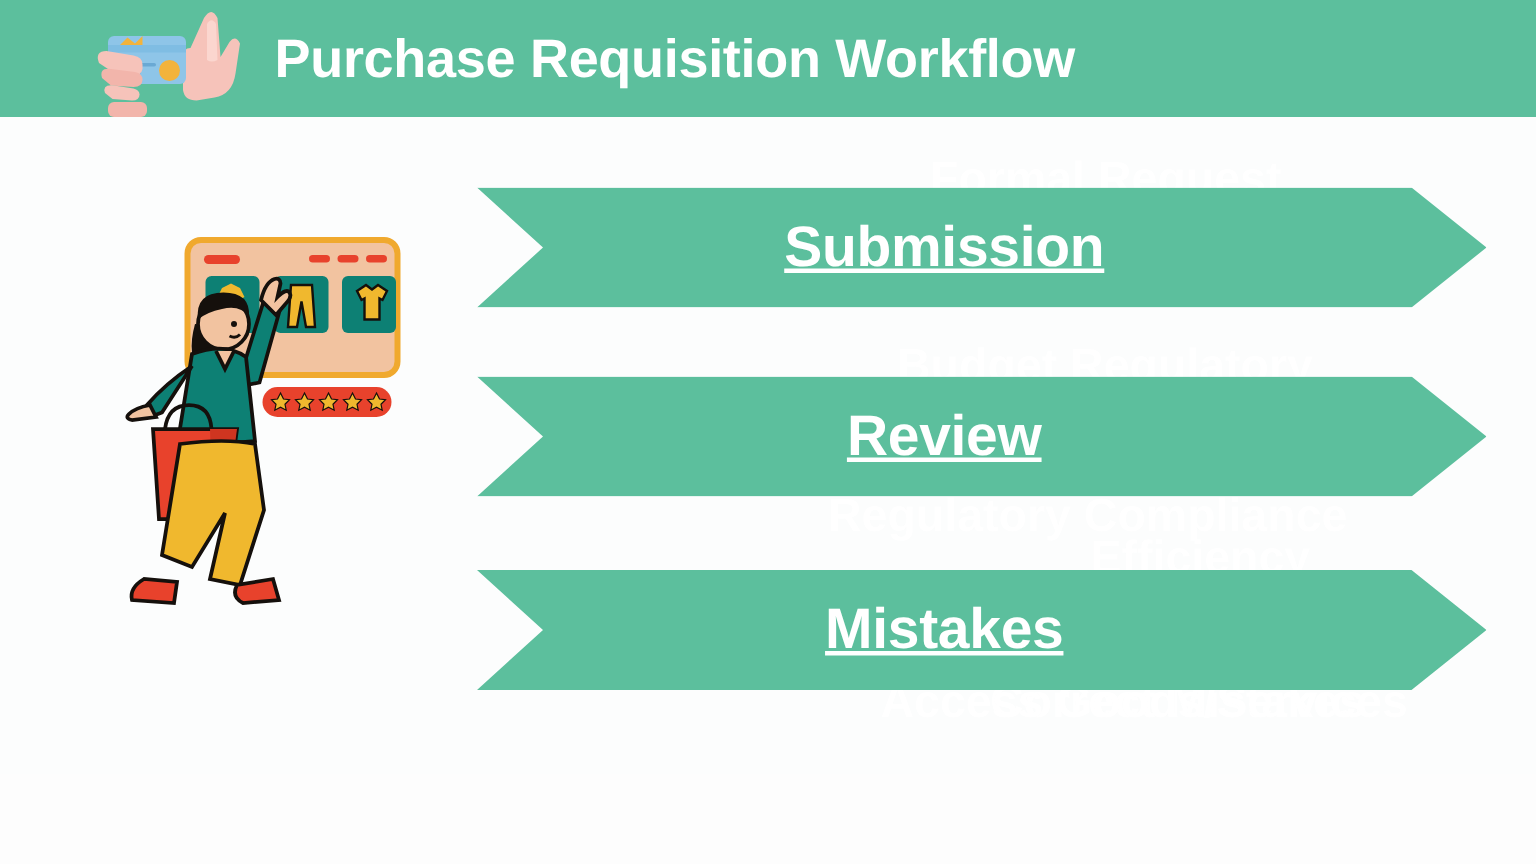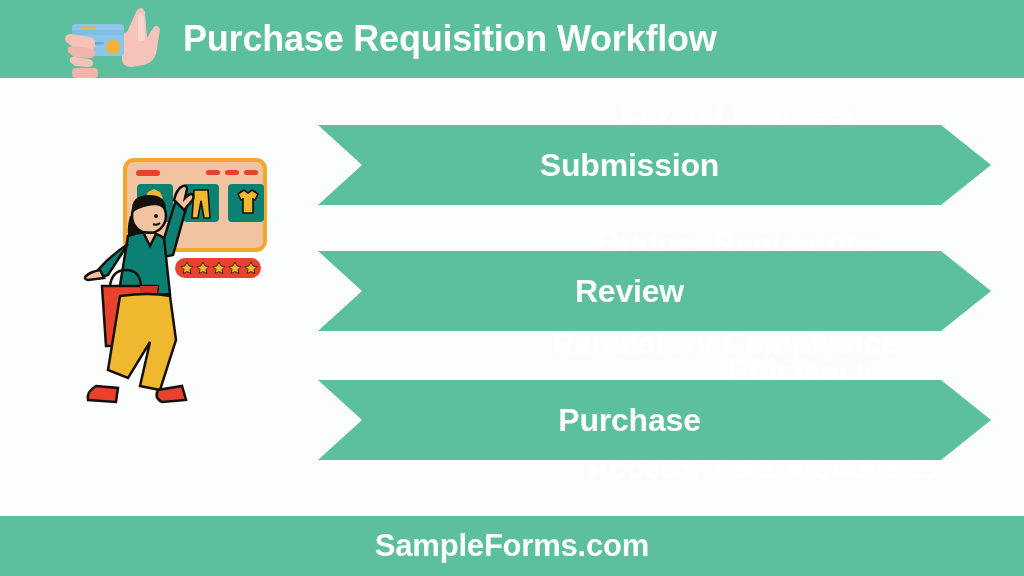--- a/index.html
+++ b/index.html
@@ -51,22 +51,23 @@
 
   
   .arrow{
     position:absolute;left:318px;width:673px;height:80px;
     background:#5cbf9d;
     clip-path:polygon(0 0, 623px 0, 673px 50%, 623px 100%, 0 100%, 44px 50%);
     display:flex;align-items:center;
   }
   .arrow-label{
     position:absolute;left:0;width:623px;text-align:center;
-    color:#ffffff;font-size:32px;font-weight:bold;
+    color:#ffffff;font-size:38px;font-weight:bold;
     letter-spacing:-0.2px;
+    text-decoration:underline;
   }
   .a1{top:47px;}
   .a2{top:173px;}
   .a3{top:302px;}
 
   
   .illo{position:absolute;left:70px;top:40px;width:230px;height:300px;}
 
   
   .footer{
@@ -170,22 +171,19 @@
       </svg>
     </div>
 
     <div class="arrow a1">
       <div class="arrow-label">Submission</div>
     </div>
     <div class="arrow a2">
       <div class="arrow-label">Review</div>
     </div>
     <div class="arrow a3">
-      <div class="arrow-label">Purchase</div>
+      <div class="arrow-label">Mistakes</div>
     </div>
 
   </div>
 
-  <div class="footer">
-    <div class="footer-text">SampleForms.com</div>
-  </div>
 
 </div>
 
 </body></html>

